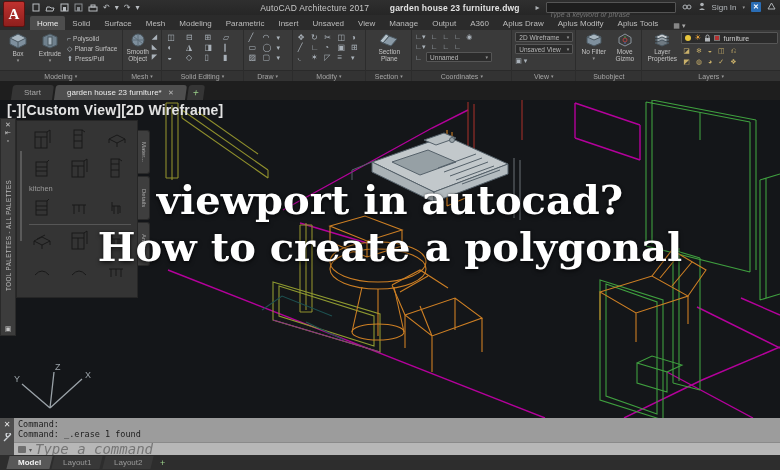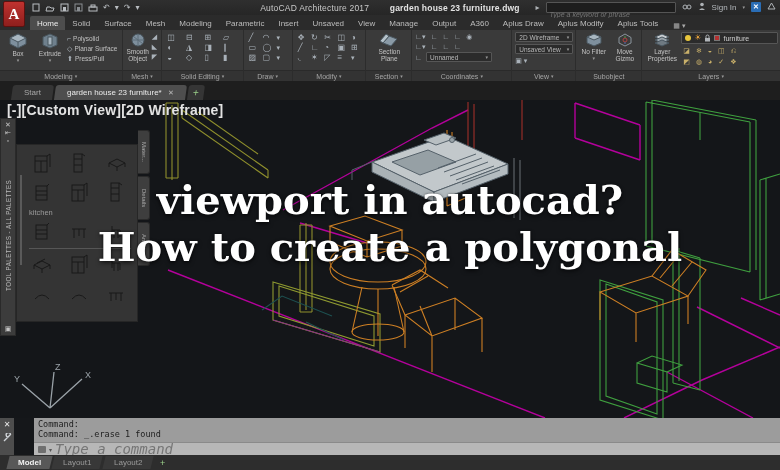--- a/index.html
+++ b/index.html
@@ -78,37 +78,37 @@
     font-family:"DejaVu Serif", serif; font-weight:bold; font-size:40px; line-height:47px; color:#ffffff;
     text-shadow:0 2px 4px rgba(0,0,0,.6), 0 0 2px rgba(0,0,0,.5); }
 
   
   .pal-strip { position:absolute; top:118px; left:0; width:16px; height:218px; background:#3c3c3c;
     border:1px solid #2a2a2a; z-index:5; display:flex; flex-direction:column; align-items:center; padding:2px 0; }
   .pal-strip .px { color:#c5c5c5; font-size:7px; line-height:8px; }
   .pal-title-vert { flex:1; display:flex; align-items:center; justify-content:center;
     writing-mode:vertical-rl; transform:rotate(180deg); font-size:6.3px; color:#b8b8b8; letter-spacing:.4px; white-space:nowrap; }
   .palette { position:absolute; top:120px; left:16px; width:122px; height:178px; background:#343434;
-    border:1px solid #262626; z-index:5; padding:6px 4px 4px 10px;margin-top:24px; }
+    border:1px solid #262626; z-index:5; padding:6px 4px 4px 10px; }
   .pal-scroll { position:absolute; left:3px; top:30px; width:2px; height:90px; background:#5a5a5a; }
   .pal-grid { display:grid; grid-template-columns:repeat(3,1fr); gap:3px 4px; }
   .pal-cell { display:flex; align-items:center; justify-content:center; height:26px; cursor:pointer; }
   .pal-kitchen { font-size:7.5px; color:#9b9b9b; margin:2px 0 2px 2px; }
   .pal-div { height:1px; background:#565656; margin:3px 2px; }
   .pal-tab { position:absolute; left:138px; width:12px; background:#3e3e3e; border:1px solid #2a2a2a;
     border-left:none; border-radius:0 3px 3px 0; z-index:5; display:flex; align-items:center; justify-content:center; }
   .pal-tab span { writing-mode:vertical-rl; font-size:6px; color:#a9a9a9; }
   .pic { stroke:#191919; fill:none; stroke-width:1; }
 
   
   .cmdpanel { position:absolute; top:418px; left:0; width:780px; height:37px; display:flex; z-index:10; }
   .cmd-side { width:14px; background:#4d4d4d; display:flex; flex-direction:column; align-items:center;
     padding-top:3px; gap:4px; }
   .cmd-side .cx { color:#e8e8e8; font-size:8px; line-height:8px; }
-  .cmd-main { flex:1; display:flex; flex-direction:column;padding-left:20px; }
+  .cmd-main { flex:1; display:flex; flex-direction:column; }
   .cmd-history { background:#9c9c9c; padding:1px 4px; flex:1; }
   .cmd-history div { font-family:"DejaVu Sans Mono", monospace; font-size:8.5px; color:#1d1d1d; line-height:10px; }
   .cmd-input { background:#b7b7b7; height:13px; display:flex; align-items:center; padding:0 4px; gap:3px;
     border-top:1px solid #8a8a8a; }
   .cmd-kbd { width:8px; height:7px; background:#6f6f6f; border-radius:1px; }
   .cmd-input .dd { font-size:6px; color:#555; }
   .cmd-input input { flex:1; background:transparent; border:none; outline:none; font-family:"DejaVu Sans Mono",monospace;
     font-size:14px; font-style:italic; color:#6b6b6b; }
 
   

